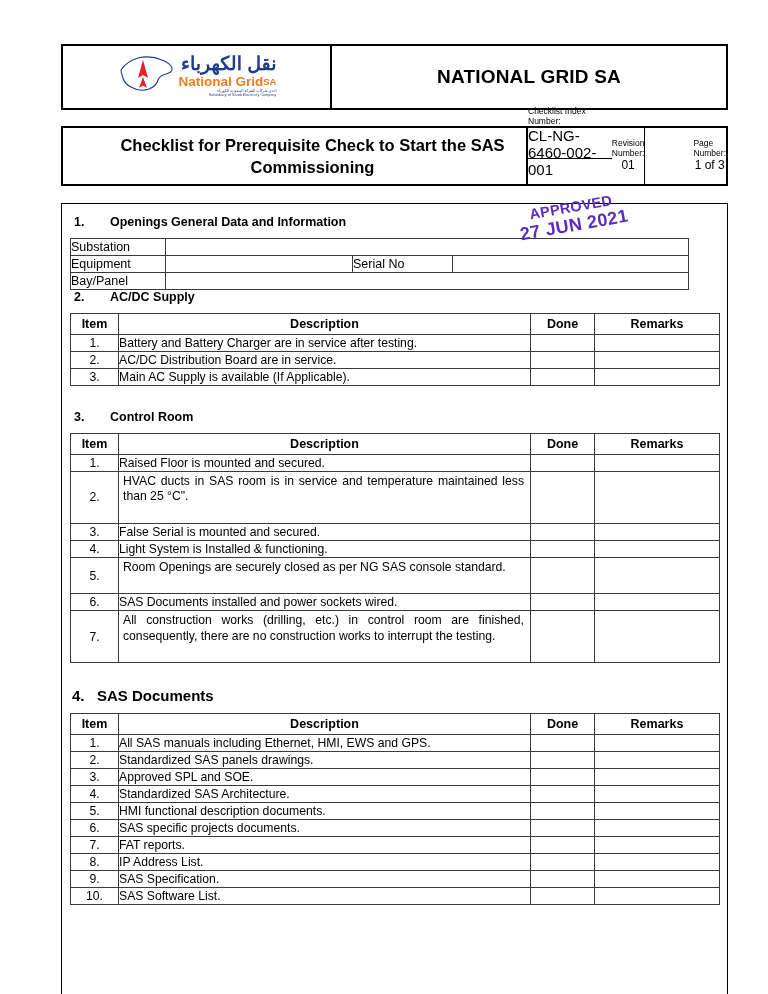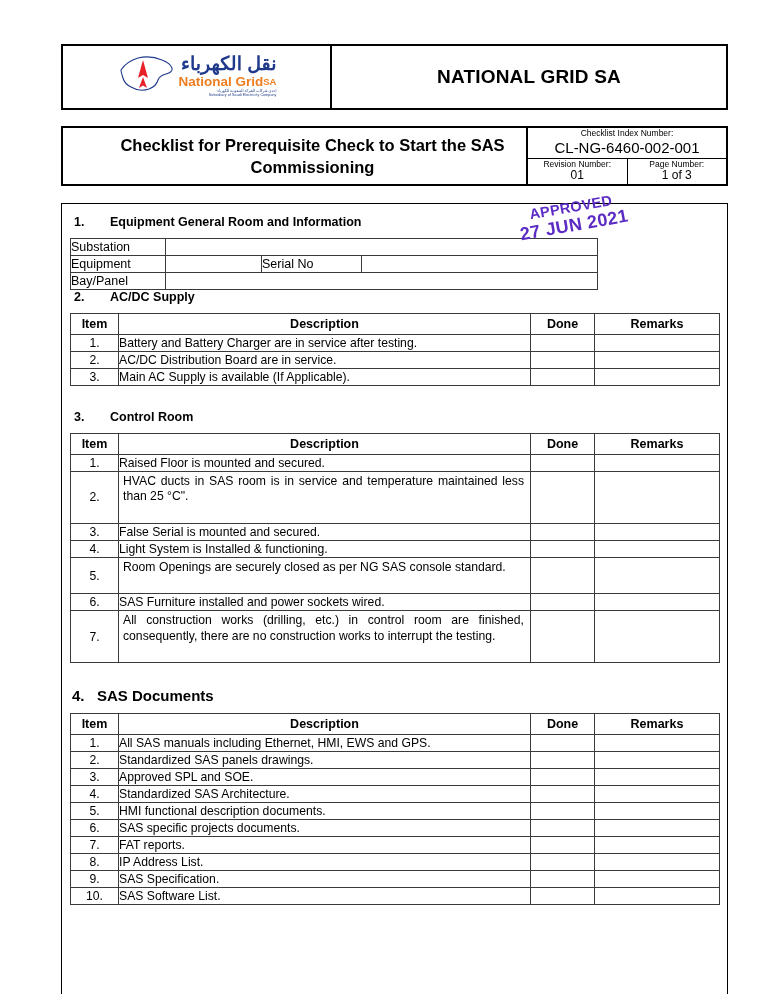--- a/index.html
+++ b/index.html
@@ -122,33 +122,33 @@
     margin-left: 36px;
   }
   .hdr-checklist-name .txt {
     font-size: 16.5px;
     font-weight: bold;
     line-height: 1.35;
   }
   .hdr-meta {
     width: 198px;
     display: flex;
-    flex-direction: column;
   }
   .hdr-meta-row1 {
     height: 31px;
     border-bottom: 1.5px solid #000;
     display: flex;
     flex-direction: column;
     align-items: center;
     justify-content: center;
   }
   .hdr-meta-row2 {
     flex: 1;
     display: flex;
+    gap: 48px;
   }
   .hdr-meta-cell {
     flex: 1;
     display: flex;
     flex-direction: column;
     align-items: center;
     justify-content: center;
   }
   .hdr-meta-cell.left { border-right: 1.5px solid #000; }
   .meta-label {
@@ -190,21 +190,21 @@
   .sec-head .num { width: 36px; }
   .sec-head.big {
     font-size: 15px;
     margin-left: 2px;
   }
   .sec-head.big .num { width: 25px; }
 
   
   table.doc {
     border-collapse: collapse;
-    width: 528px;
+    width: 619px;
     margin: 0 0 0 0;
     table-layout: fixed;
   }
   table.doc td, table.doc th {
     border: 1px solid #3a3a3a;
     padding: 0;
     vertical-align: middle;
   }
 
   
@@ -316,21 +316,21 @@
       </div>
     </div>
   </div>
 
   <div class="content-frame"></div>
 
   <div class="content-inner">
 
     <div class="sec-head">
       <span class="num">1.</span>
-      <span>Equipment General Room and Information</span>
+      <span>Openings General Data and Information</span>
     </div>
     <table class="doc tbl-equip">
       <colgroup>
           <col style="width:95px">
           <col>
           <col style="width:100px">
           <col style="width:236px">
         </colgroup>
       <tbody>
         <tr>
@@ -438,21 +438,21 @@
           <td></td>
         </tr>
         <tr>
           <td class="item">5.</td>
           <td class="desc just">Room Openings are securely closed as per NG SAS console standard.</td>
           <td></td>
           <td></td>
         </tr>
         <tr class="row-1">
           <td class="item">6.</td>
-          <td class="desc"> SAS Furniture installed and power sockets wired.</td>
+          <td class="desc"> SAS Documents installed and power sockets wired.</td>
           <td></td>
           <td></td>
         </tr>
         <tr>
           <td class="item">7.</td>
           <td class="desc just">All construction works (drilling, etc.) in control room are finished, consequently, there are no construction works to interrupt the testing.</td>
           <td></td>
           <td></td>
         </tr>
       </tbody>

